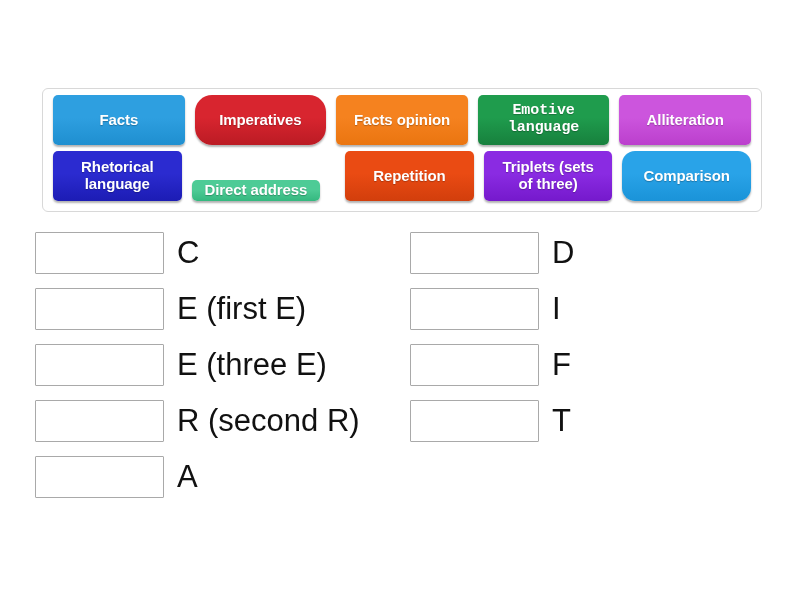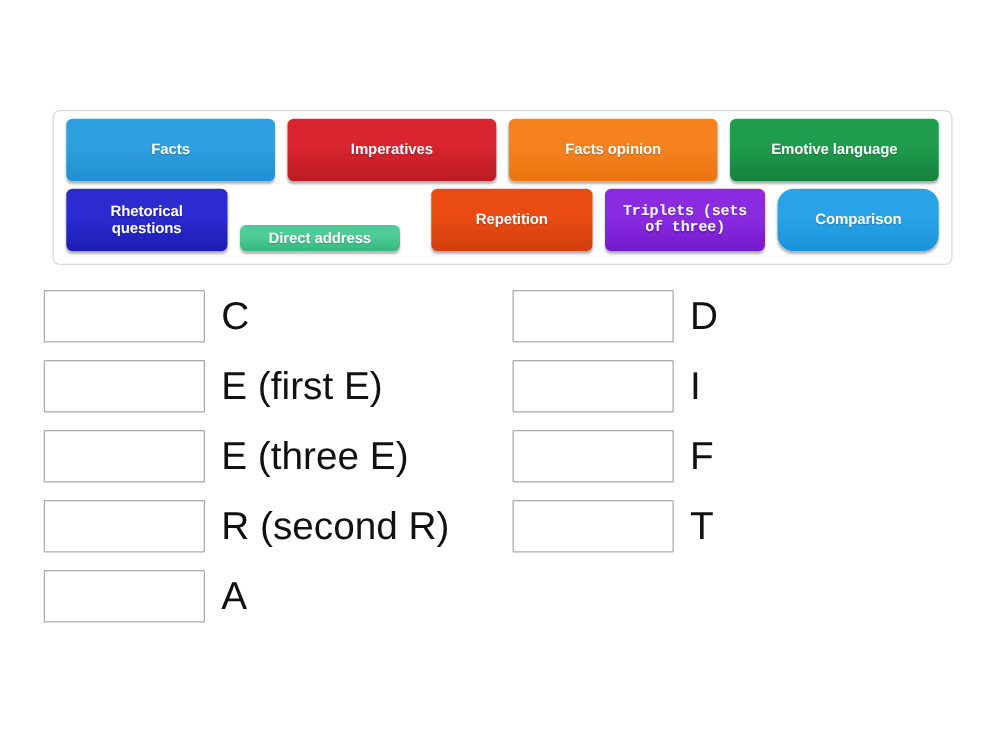--- a/index.html
+++ b/index.html
@@ -37,21 +37,21 @@
 
   .tile {
     flex: 1 1 0;
     margin: 0 5px;
     border-radius: 5px;
     display: flex;
     align-items: center;
     justify-content: center;
     text-align: center;
     color: #ffffff;
-    font-size: 12px;
+    font-size: 15px;
     font-weight: bold;
     line-height: 1.12;
     letter-spacing: -0.1px;
     box-shadow: 0 2px 2px rgba(0,0,0,0.30);
     text-shadow: 0 1px 1px rgba(0,0,0,0.25);
     cursor: move;
     padding: 0 12px;
     box-sizing: border-box;
     user-select: none;
   }
@@ -95,42 +95,45 @@
 </style>
 </head>
 <body>
 
 <div class="tile-bank">
 
   <div class="tile-row">
     <div class="tile" style="background: linear-gradient(rgb(46, 159, 224) 0%, rgb(46, 159, 224) 45%, rgb(31, 143, 208) 100%);">
       <span>Facts</span>
     </div>
-    <div class="tile" style="background: linear-gradient(rgb(216, 37, 47) 0%, rgb(216, 37, 47) 45%, rgb(187, 27, 36) 100%);">
+    <div class="tile" style="background: linear-gradient(rgb(216, 37, 47) 0%, rgb(216, 37, 47) 45%, rgb(187, 27, 36) 100%); border-radius: 17px;">
       <span>Imperatives</span>
     </div>
     <div class="tile" style="background: linear-gradient(rgb(245, 130, 31) 0%, rgb(245, 130, 31) 45%, rgb(234, 117, 16) 100%);">
       <span>Facts opinion</span>
     </div>
-    <div class="tile" style="background: linear-gradient(rgb(31, 156, 77) 0%, rgb(31, 156, 77) 45%, rgb(23, 128, 61) 100%);">
+    <div class="tile" style="background: linear-gradient(rgb(31, 156, 77) 0%, rgb(31, 156, 77) 45%, rgb(23, 128, 61) 100%); font-family: Liberation Mono, monospace;">
       <span>Emotive language</span>
+    </div>
+    <div class="tile" style="background: linear-gradient(rgb(204, 85, 221) 0%, rgb(204, 85, 221) 45%, rgb(187, 63, 205) 100%);">
+      <span>Alliteration</span>
     </div>
   </div>
 
   <div class="tile-row">
     <div class="tile" style="background: linear-gradient(rgb(43, 43, 208) 0%, rgb(43, 43, 208) 45%, rgb(28, 28, 180) 100%);">
-      <span>Rhetorical questions</span>
+      <span>Rhetorical language</span>
     </div>
     <div class="tile" style="background: linear-gradient(rgb(78, 203, 150) 0%, rgb(78, 203, 150) 45%, rgb(52, 184, 127) 100%); margin-top: 29px;">
       <span>Direct address</span>
     </div>
     <div class="tile" style="background: linear-gradient(rgb(234, 75, 19) 0%, rgb(234, 75, 19) 45%, rgb(210, 62, 12) 100%); margin-left: 20px;">
       <span>Repetition</span>
     </div>
-    <div class="tile" style="background: linear-gradient(rgb(138, 43, 226) 0%, rgb(138, 43, 226) 45%, rgb(117, 25, 204) 100%); font-family: Liberation Mono, monospace;">
+    <div class="tile" style="background: linear-gradient(rgb(138, 43, 226) 0%, rgb(138, 43, 226) 45%, rgb(117, 25, 204) 100%);">
       <span>Triplets (sets of three)</span>
     </div>
     <div class="tile" style="background: linear-gradient(rgb(41, 163, 232) 0%, rgb(41, 163, 232) 45%, rgb(26, 147, 216) 100%); border-radius: 13px;">
       <span>Comparison</span>
     </div>
   </div>
 
 </div>
 
 <div class="answers">

